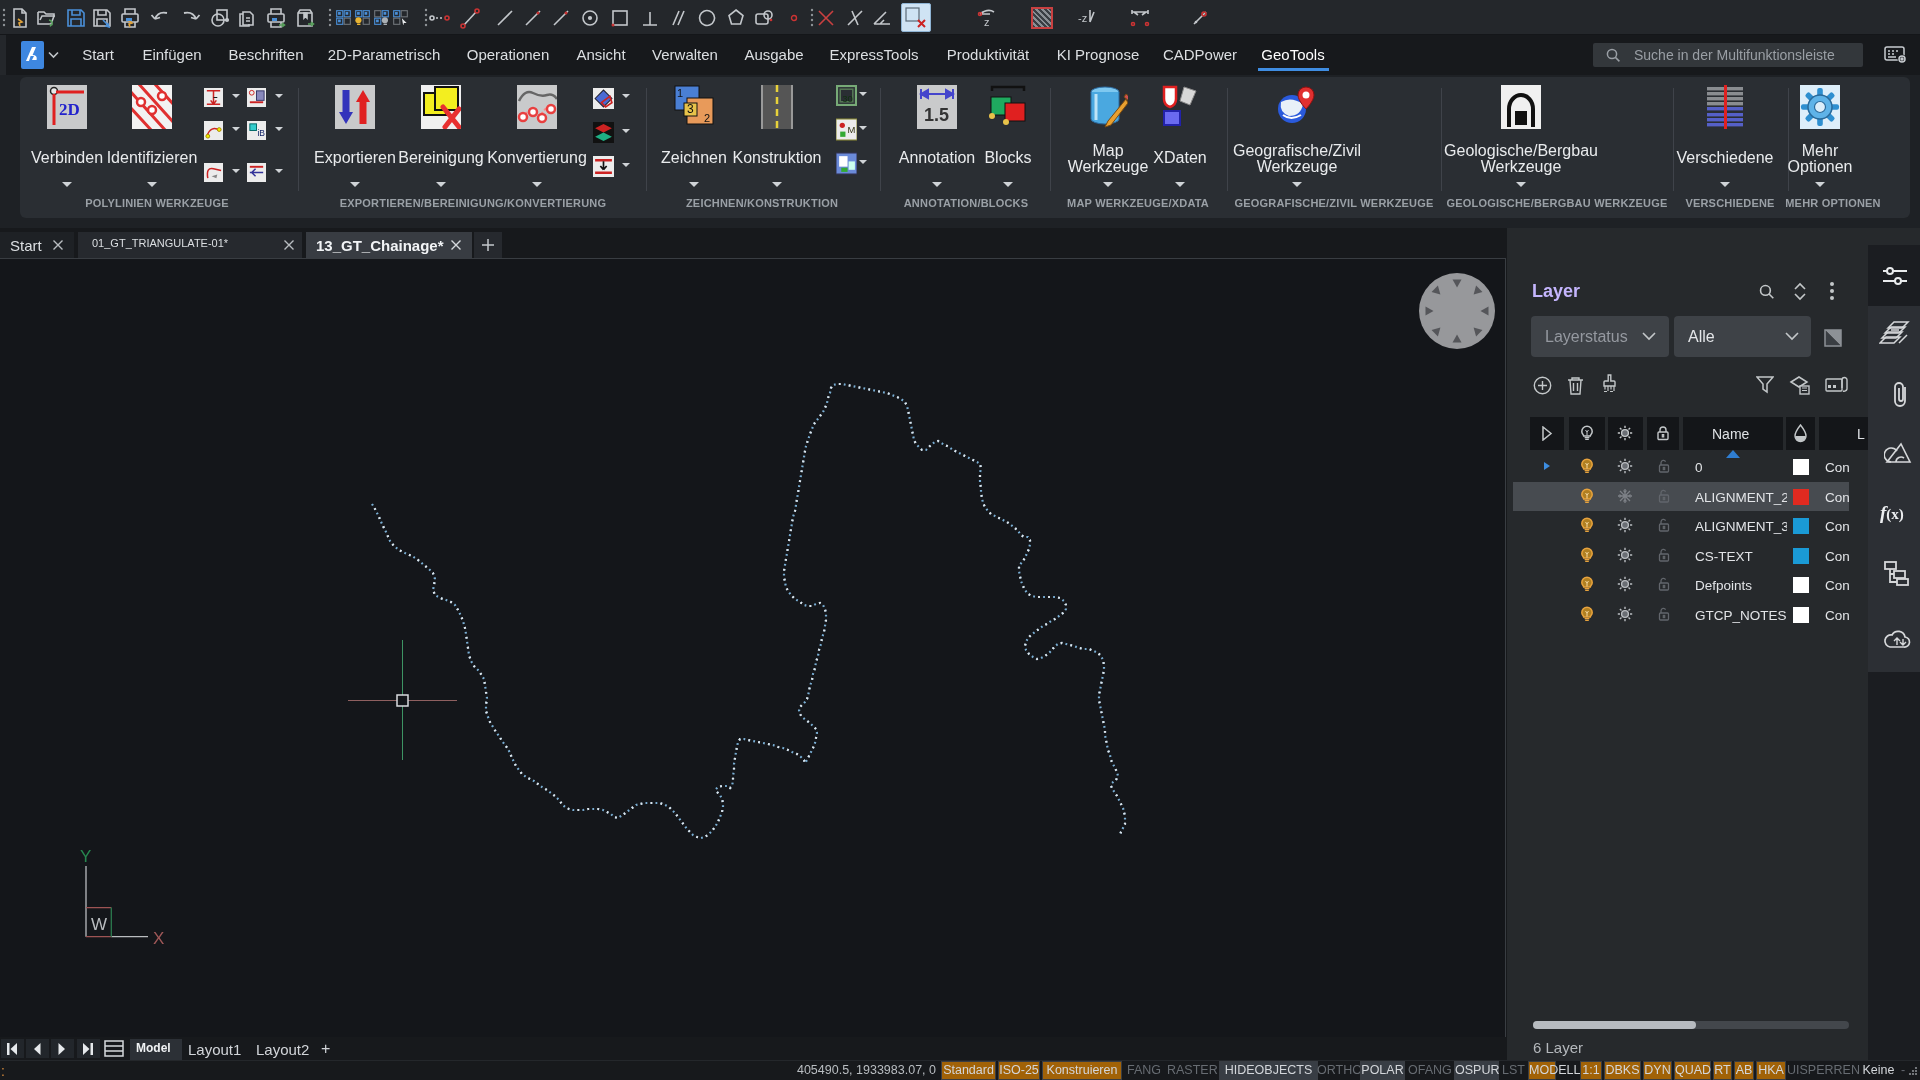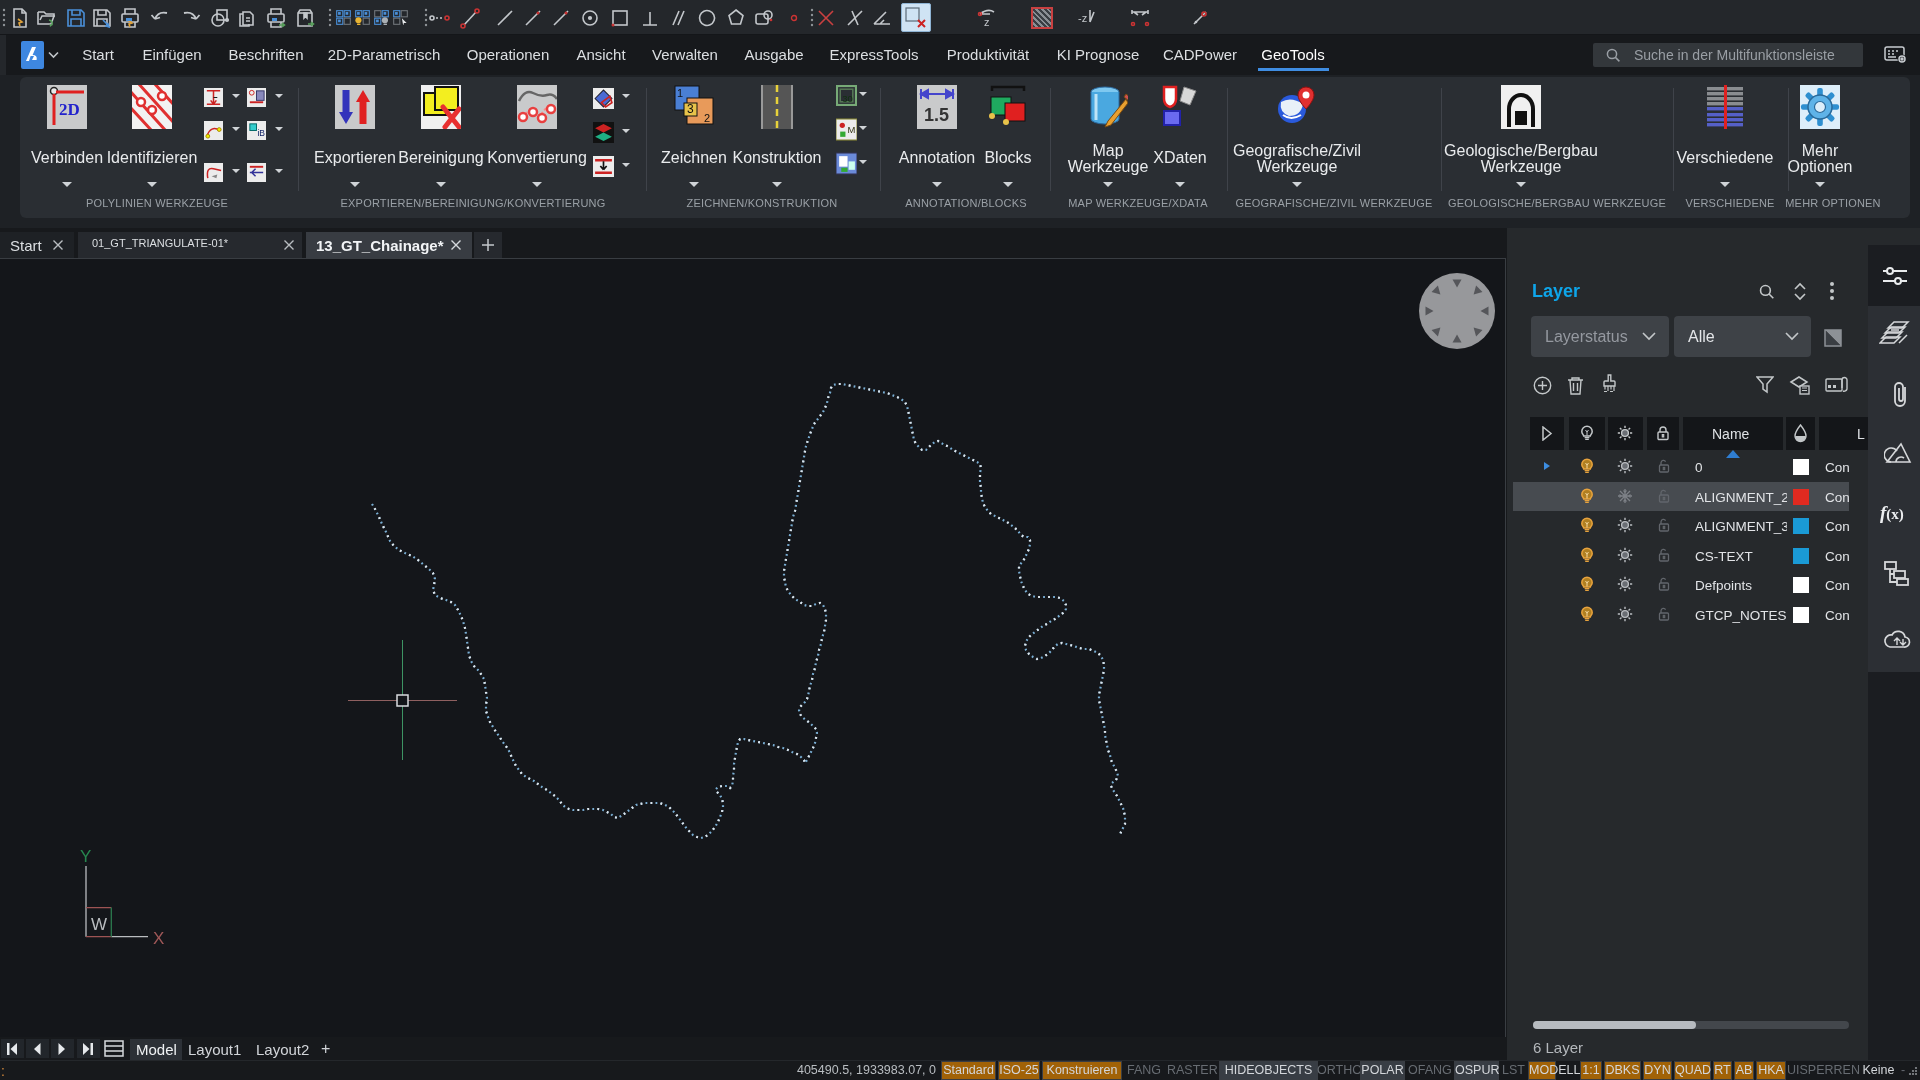--- a/index.html
+++ b/index.html
@@ -1,17 +1,17 @@
 <!DOCTYPE html>
 <html><head><meta charset="utf-8"><style>
 *{margin:0;padding:0;box-sizing:border-box}
 html,body{width:1920px;height:1080px;overflow:hidden;background:#17191c;font-family:"Liberation Sans",sans-serif}
 .a{position:absolute}
 .ic{position:absolute}
-.ttl{position:absolute;font-size:11px;font-weight:normal;color:#9aa0a6;letter-spacing:.2px;white-space:nowrap;transform:translateX(-50%)}
+.ttl{position:absolute;font-size:11px;font-weight:bold;color:#9aa0a6;letter-spacing:.2px;white-space:nowrap;transform:translateX(-50%)}
 .lbl{position:absolute;font-size:16px;color:#e9ebed;white-space:nowrap;transform:translateX(-50%);text-align:center;line-height:16px}
 .dar{position:absolute;width:0;height:0;border-left:5px solid transparent;border-right:5px solid transparent;border-top:5px solid #cfd3d7;transform:translateX(-50%)}
 .vsep{position:absolute;width:1px;background:#3f434a}
 .tabtx{position:absolute;font-size:15px;color:#dcdfe2;white-space:nowrap;transform:translateX(-50%)}
 .st{position:absolute;top:1062px;height:17px;font-size:12.5px;line-height:17px;text-align:center;color:#d3d6da;white-space:nowrap}
 .stt{background:#a16207;box-shadow:0 0 0 1px #393d43}
 .std{color:#676c72}
 .sttb{background:#383d44}
 .lr{position:absolute;left:1513px;width:336px;height:29px}
 .lrn{position:absolute;left:182px;top:8px;width:92px;overflow:hidden;font-size:13.5px;color:#e2e4e7;white-space:nowrap}
@@ -599,21 +599,21 @@
     </g>
 <path d="M86 866 V936.7" stroke="#b9bcbf" stroke-width="1.3"></path>
 <path d="M111.3 936.7 H148" stroke="#b9bcbf" stroke-width="1.3"></path>
 <path d="M86 907.6 H111.3 M86 936.7 H111.3" stroke="#9e5454" stroke-width="1.3"></path>
 <path d="M111.3 907.6 V936.7" stroke="#2c7a4e" stroke-width="1.3"></path>
 <text x="80" y="862" font-size="17" fill="#27874f" font-family="Liberation Sans">Y</text>
 <text x="153" y="944" font-size="17" fill="#a05858" font-family="Liberation Sans">X</text>
 <text x="91" y="930" font-size="17" fill="#b9bcbf" font-family="Liberation Sans">W</text>
 </svg>
 <div class="a" style="left:1507px;top:228px;width:361px;height:832px;background:#26292c"></div>
-<div class="a" style="left:1532px;top:281px;font-size:18px;font-weight:bold;color:#0ea5e9">Layer</div>
+<div class="a" style="left:1532px;top:281px;font-size:18px;font-weight:bold;color:#c4b5fd">Layer</div>
 <svg class="ic" style="left:1758px;top:283px" width="17" height="17" viewBox="0 0 16 16" stroke="#c3c7c9">
     <use href="#search"></use>
   </svg>
 <svg class="ic" style="left:1792px;top:282px" width="16" height="19" viewBox="0 0 16 19" fill="none" stroke="#c3c7c9" stroke-width="1.6">
     <path d="M3 7 L8 2 L13 7 M3 12 L8 17 L13 12"></path>
   </svg>
 <svg class="ic" style="left:1829px;top:281px" width="6" height="20">
     <g fill="#c3c7c9">
       <circle cx="3" cy="3" r="2"></circle>
       <circle cx="3" cy="10" r="2"></circle>
@@ -829,21 +829,21 @@
   </svg>
 <svg class="ic" style="left:81px;top:1041px" width="14" height="16" viewBox="0 0 14 16" fill="#e6e9ec">
     <path d="M2 2 L8.5 8 L2 14 Z"></path>
     <rect x="9.5" y="2" width="2.5" height="12"></rect>
   </svg>
 <svg class="ic" style="left:104px;top:1040px" width="20" height="17" viewBox="0 0 20 17" fill="none" stroke="#d6d9dc" stroke-width="1.5">
     <rect x="1" y="1" width="18" height="15"></rect>
     <path d="M1 6 h18 M1 11 h18"></path>
   </svg>
 <div class="a" style="left:130px;top:1039px;width:52px;height:21px;background:#2c3036"></div>
-<div class="a" style="left:136px;top:1041px;font-size:15px;font-weight:normal;color:#f0f2f4">Model</div>
+<div class="a" style="left:136px;top:1041px;font-size:12px;font-weight:bold;color:#f0f2f4">Model</div>
 <div class="a" style="left:188px;top:1041px;font-size:15px;color:#d2d5d9">Layout1</div>
 <div class="a" style="left:256px;top:1041px;font-size:15px;color:#d2d5d9">Layout2</div>
 <div class="a" style="left:321px;top:1040px;font-size:16px;color:#d2d5d9">+</div>
 <div class="a" style="left:0;top:1060px;width:1920px;height:20px;background:#17191c;border-top:1px solid #24272b"></div>
 <div class="a" style="left:1px;top:1063px;font-size:14px;color:#d0873a">:</div>
 <div class="st" style="left:760px;width:176px;text-align:right;color:#b9bdc1">405490.5, 1933983.07, 0</div>
 <div class="st stt" style="left:942px;width:53px">Standard</div>
 <div class="st stt" style="left:999px;width:40px">ISO-25</div>
 <div class="st stt" style="left:1043px;width:78px">Konstruieren</div>
 <div class="st std" style="left:1125px;width:38px">FANG</div>

